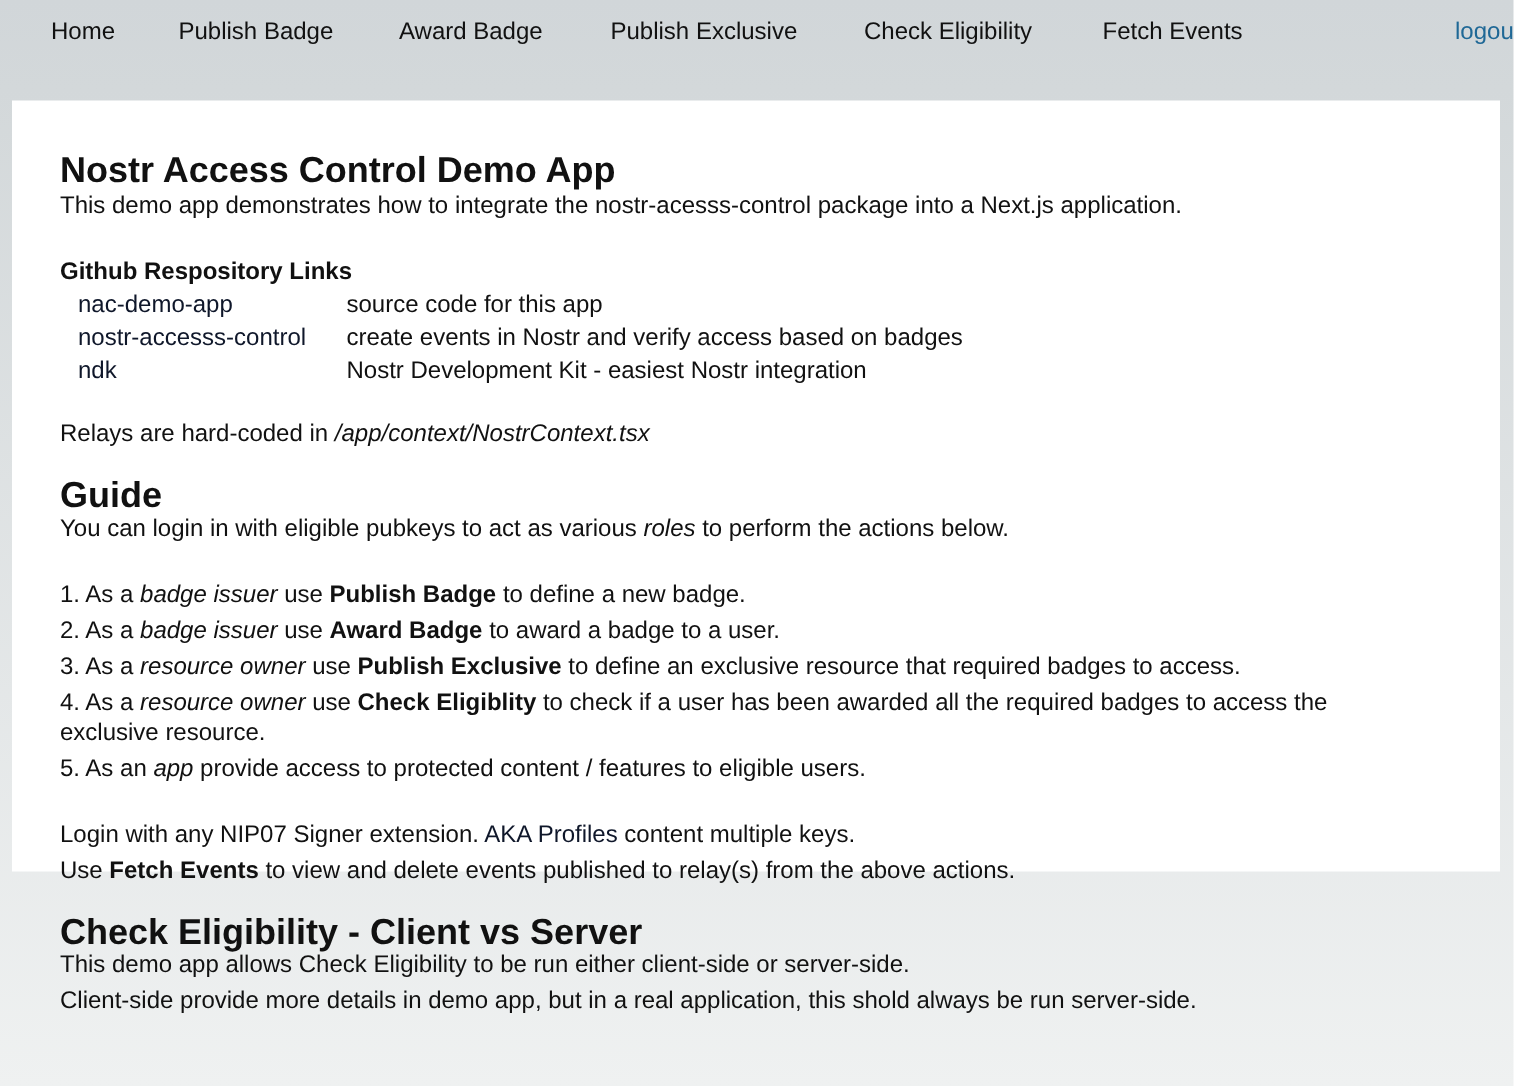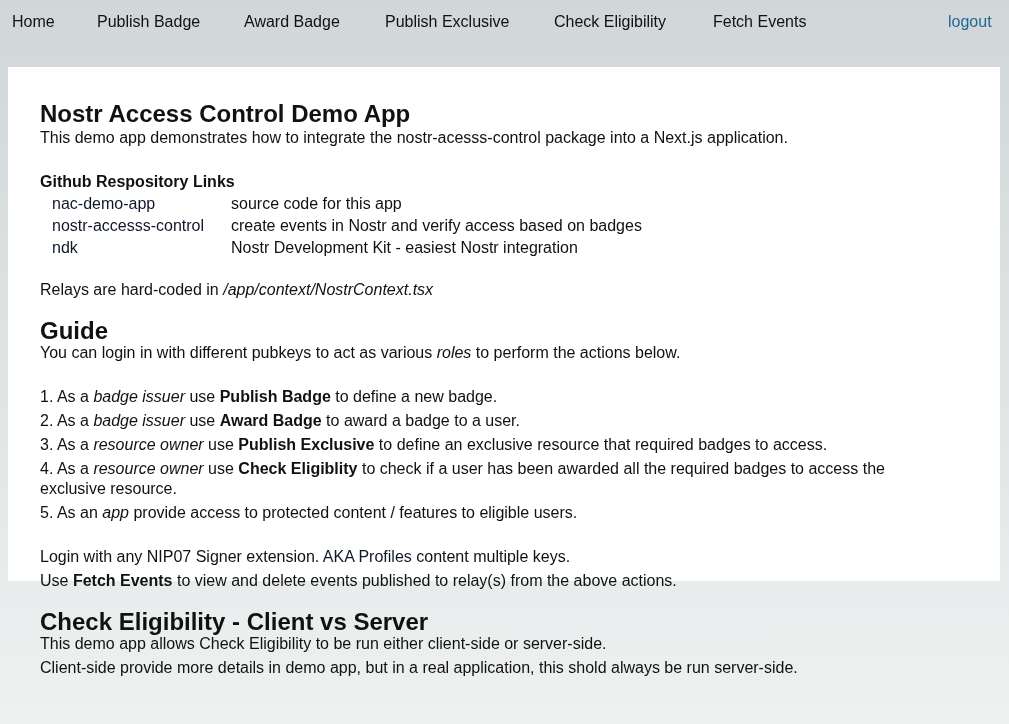--- a/index.html
+++ b/index.html
@@ -20,20 +20,21 @@
     }
     .nav-item {
       position: absolute;
       top: 12px;
       font-size: 16px;
       line-height: 20px;
       color: #111;
       text-decoration: none;
       cursor: pointer;
       white-space: nowrap;
+      margin-left: 22px;
     }
     .nav-logout { color: #1f6896; }
     .panel {
       position: absolute;
       left: 8px;
       top: 67px;
       width: 992px;
       height: 514px;
       background: #ffffff;
     }
@@ -91,21 +92,21 @@
 
     <a class="abs link" style="top:171px; left:12px">ndk</a>
     <span class="abs" style="top:171px; left:191px">Nostr Development Kit - easiest Nostr integration</span>
 
     <div class="abs" style="top:213px">
       <span>Relays are hard-coded in </span><em>/app/context/NostrContext.tsx</em>
     </div>
 
     <h2 class="abs" style="top:253px">Guide</h2>
     <div class="abs" style="top:276px">
-      <span>You can login in with different pubkeys to act as various </span><em>roles</em><span> to perform the actions below.</span>
+      <span>You can login in with eligible pubkeys to act as various </span><em>roles</em><span> to perform the actions below.</span>
     </div>
 
     <div class="abs" style="top:320px">
       <span>1. As a </span><em>badge issuer</em><span> use </span><b>Publish Badge</b><span> to define a new badge.</span>
     </div>
     <div class="abs" style="top:344px">
       <span>2. As a </span><em>badge issuer</em><span> use </span><b>Award Badge</b><span> to award a badge to a user.</span>
     </div>
     <div class="abs" style="top:368px">
       <span>3. As a </span><em>resource owner</em><span> use </span><b>Publish Exclusive</b><span> to define an exclusive resource that required badges to access.</span>

